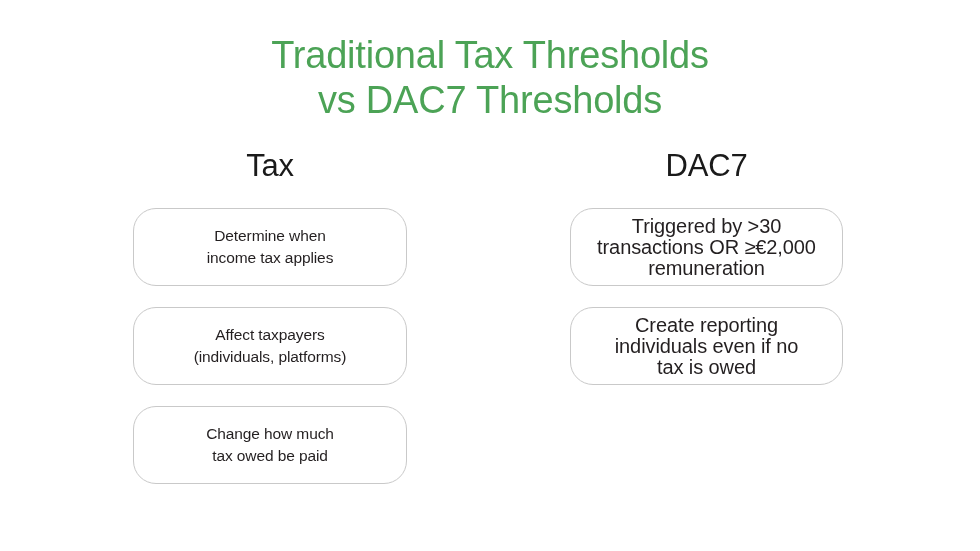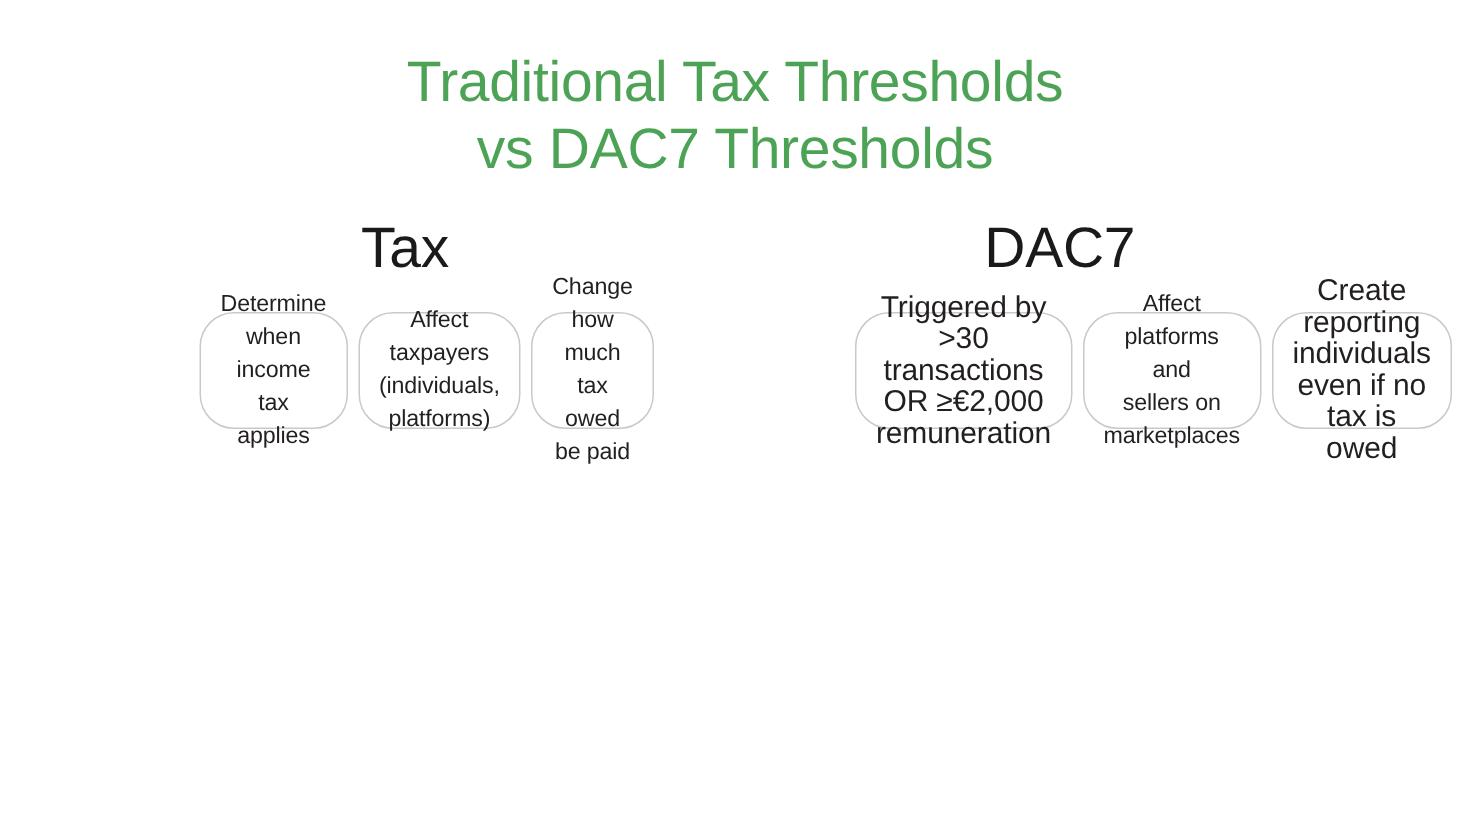--- a/index.html
+++ b/index.html
@@ -40,32 +40,32 @@
   .column {
     position: absolute;
     top: 148px;
   }
   .column.left  { left: 133px; width: 274px; }
   .column.right { left: 570px; width: 273px; }
 
   .col-header {
     text-align: center;
     color: #1a1a1a;
-    font-size: 38px;
+    font-size: 31px;
     line-height: 36px;
     font-weight: 400;
     letter-spacing: -0.2px;
     margin: 0 0 22px 0;
     height: 38px;
   }
 
   .cards {
     display: flex;
-    flex-direction: row;
-    gap: 7px;
+    flex-direction: column;
+    gap: 21px;
   }
 
   .card {
     box-sizing: border-box;
     height: 78px;
     border: 1px solid #c9c9c9;
     border-radius: 23px;
     background: #ffffff;
     display: flex;
     align-items: center;
@@ -115,24 +115,20 @@
 
   <div class="column right">
     <div class="col-header">DAC7</div>
     <div class="cards">
       <div class="card">
         <span class="card-text small">Triggered by &gt;30
 transactions OR ≥€2,000
 remuneration</span>
       </div>
       <div class="card">
-        <span class="card-text">Affect platforms and
-sellers on marketplaces</span>
-      </div>
-      <div class="card">
         <span class="card-text small">Create reporting
 individuals even if no
 tax is owed</span>
       </div>
     </div>
   </div>
 
 </div>
 
 </body></html>

